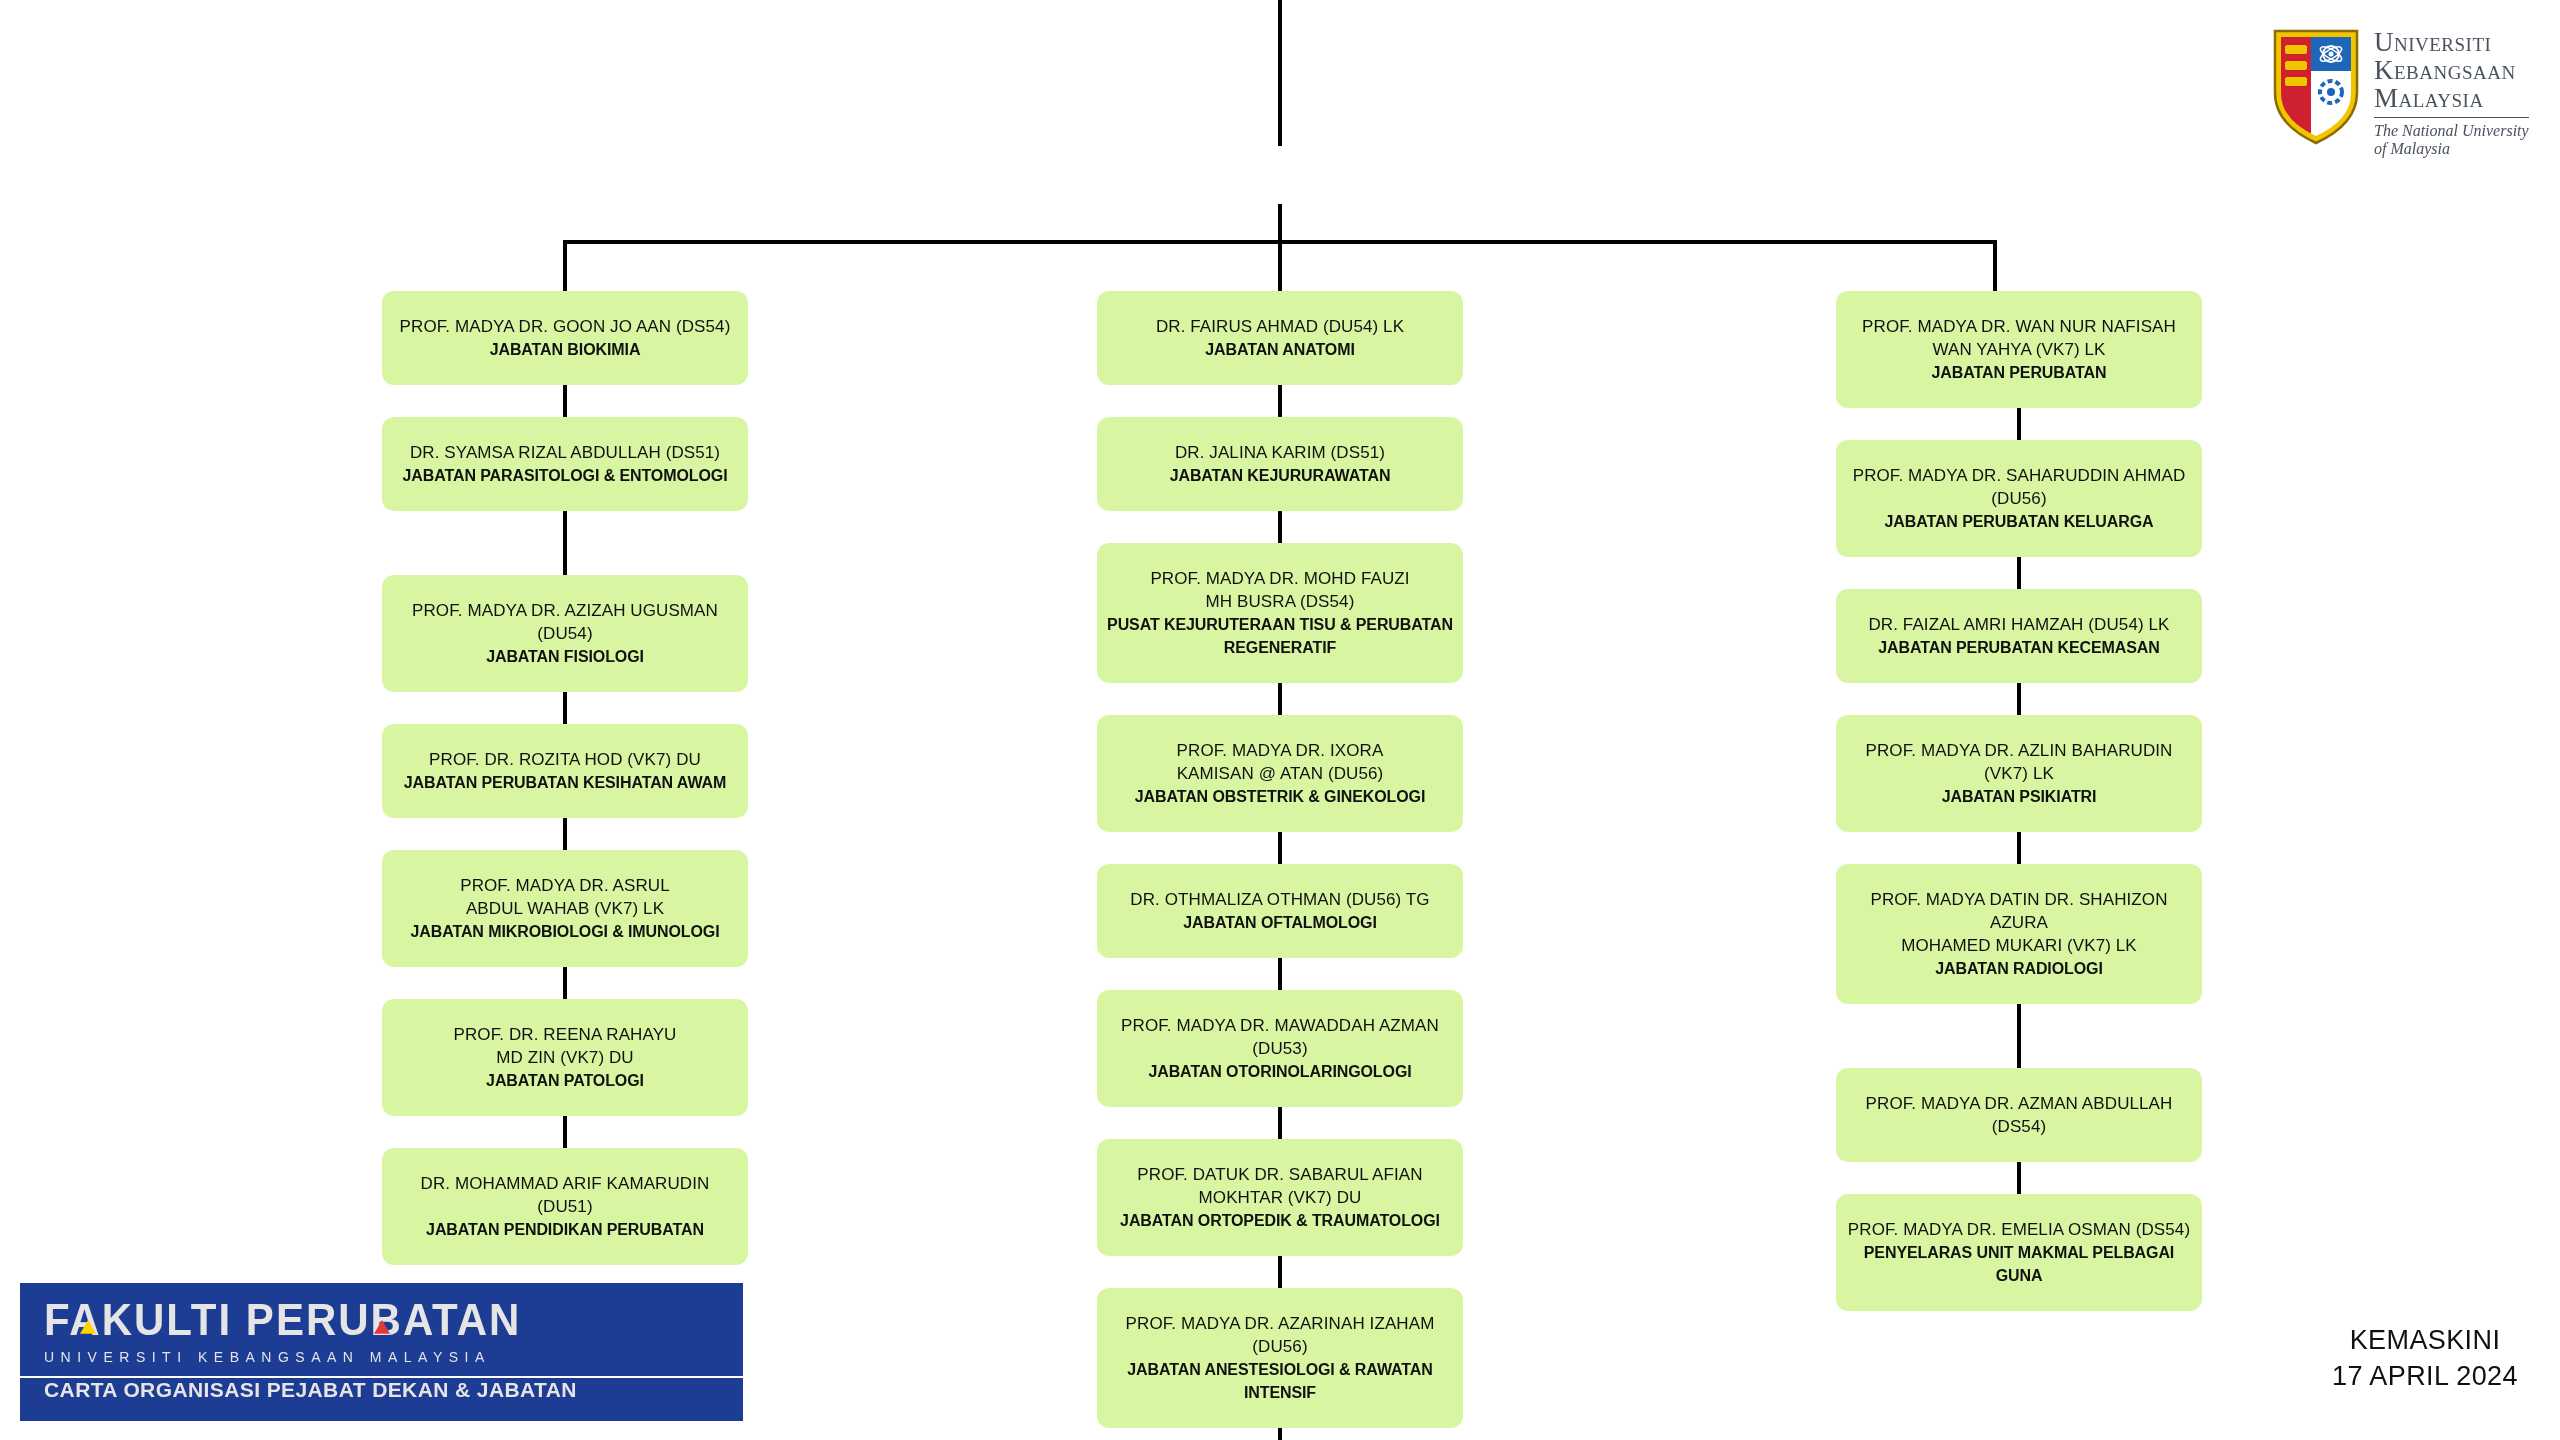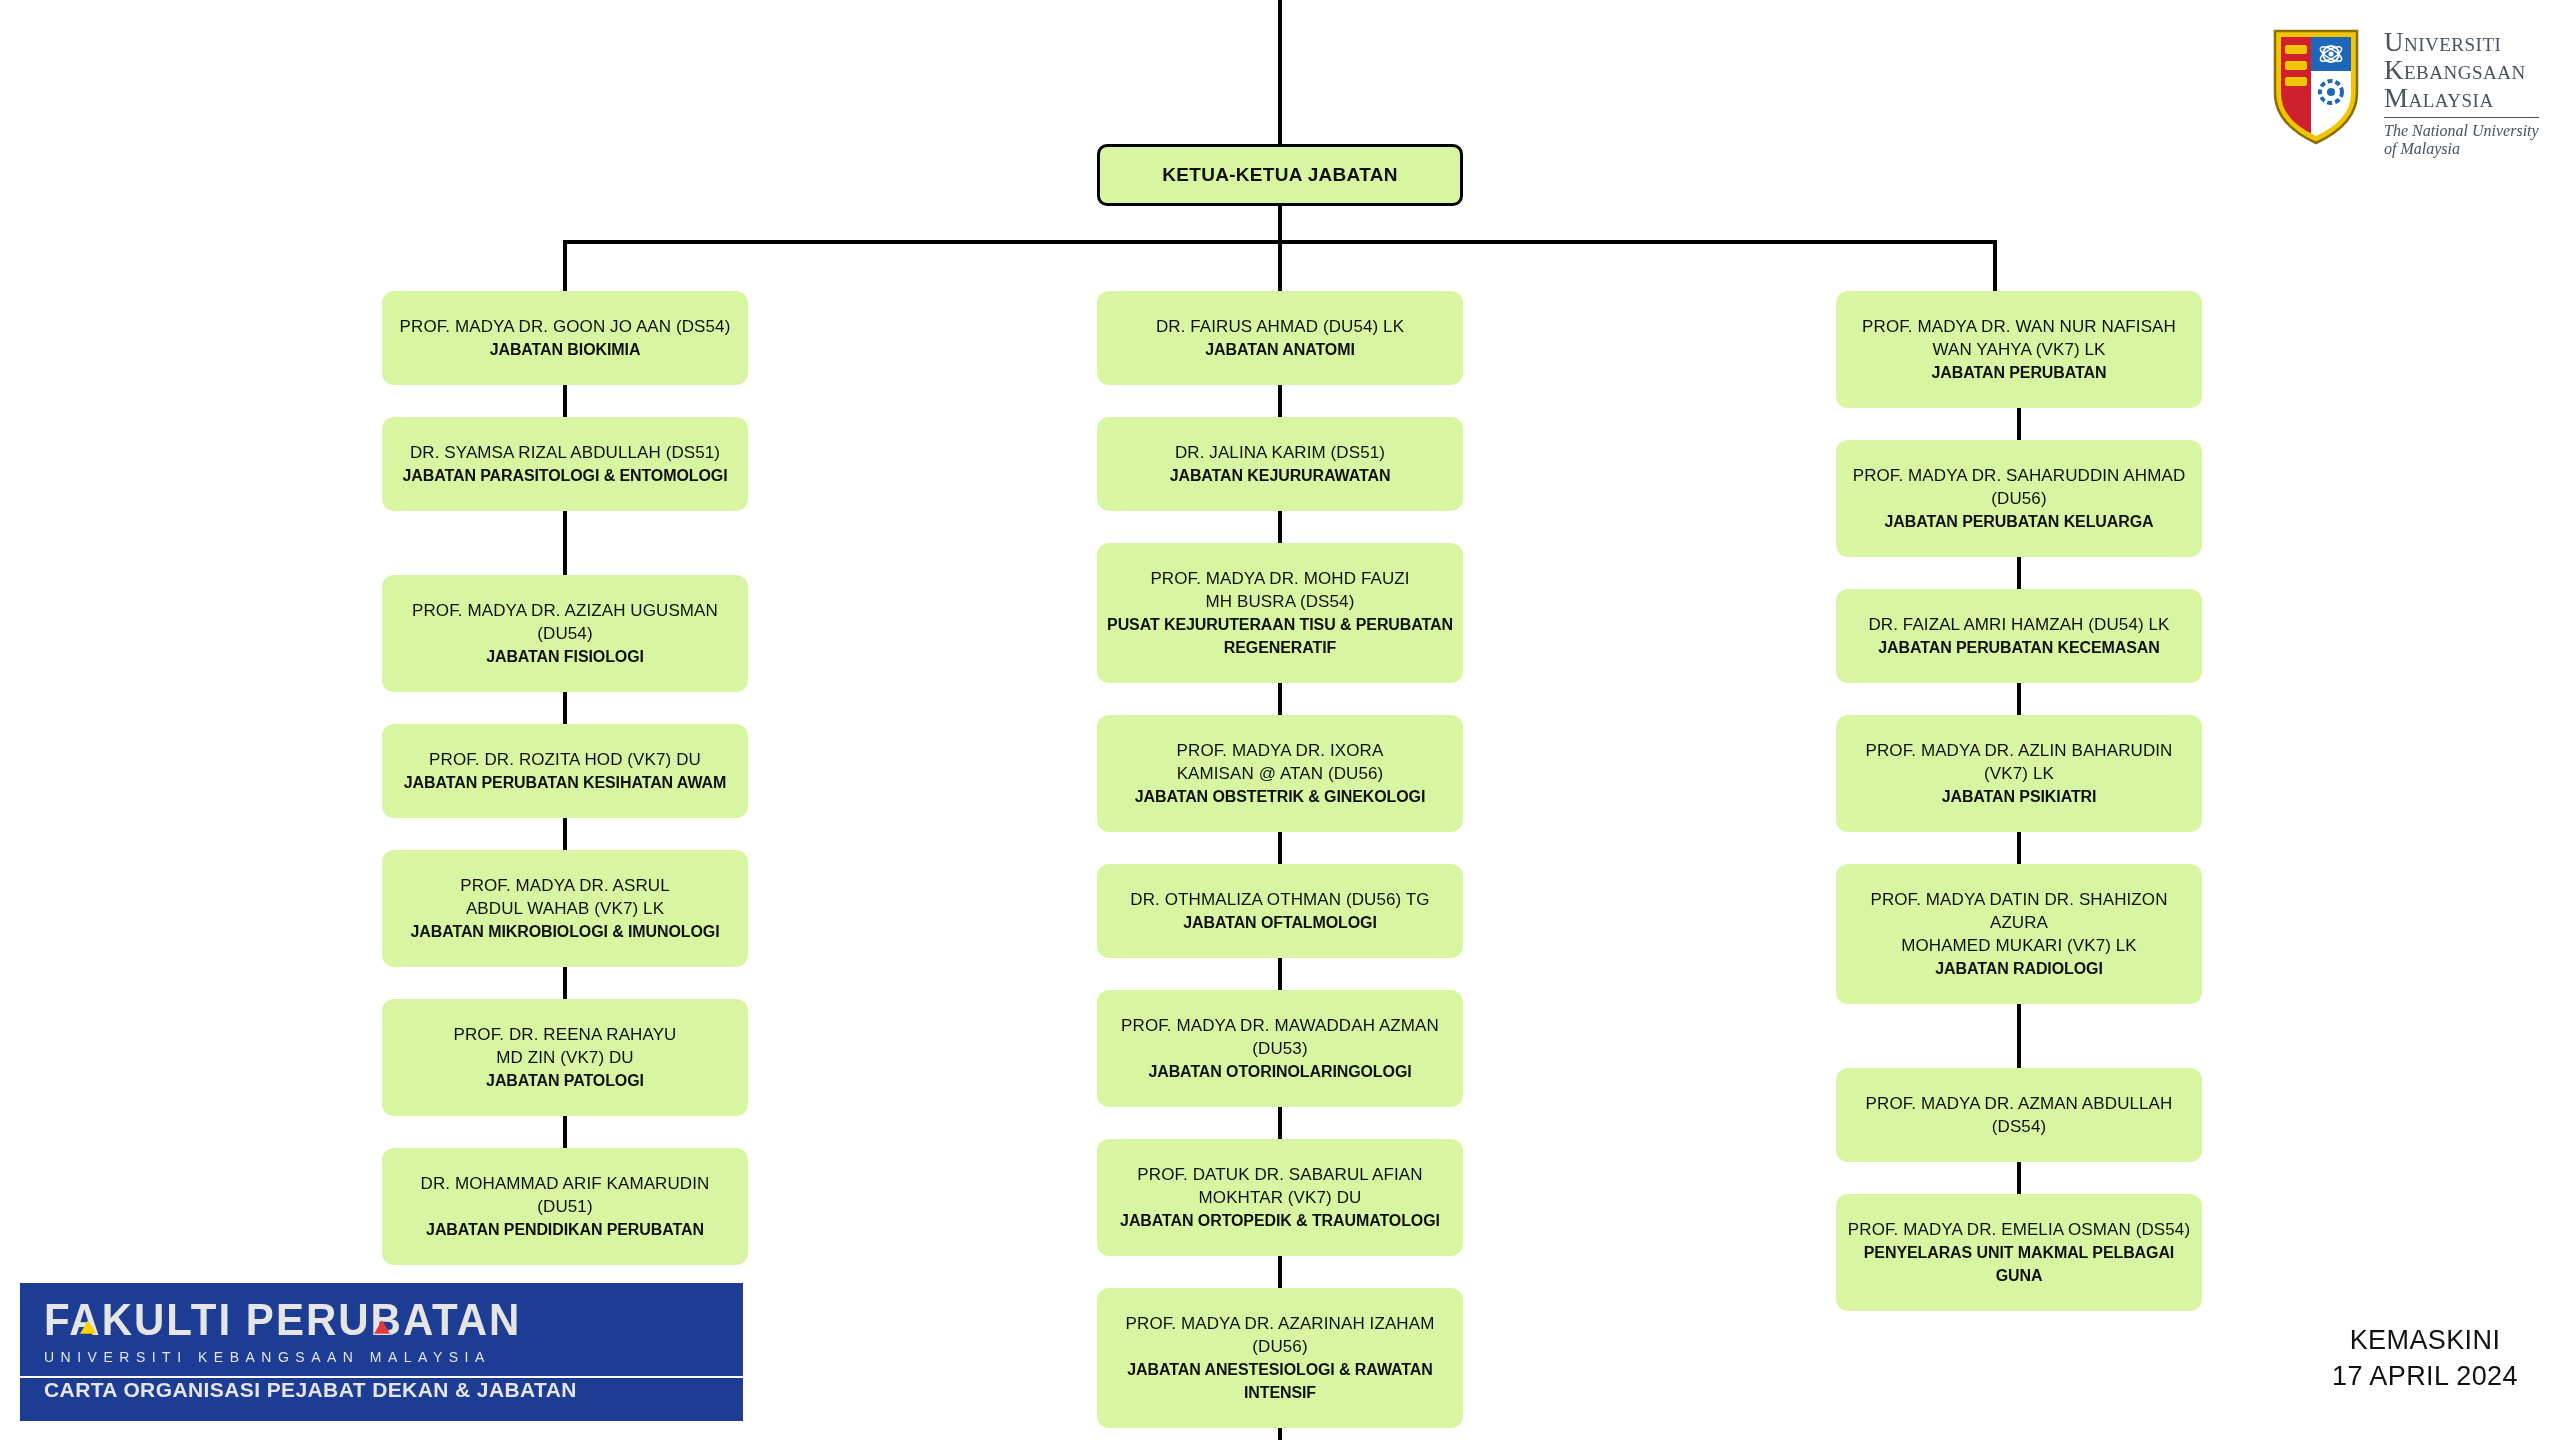--- a/index.html
+++ b/index.html
@@ -25,21 +25,21 @@
   .odept{font-size:16px;line-height:23px;font-weight:700;white-space:pre-line;letter-spacing:-0.1px;}
   .vconn{width:4px;height:32px;background:var(--line-color,#000);}
   .root-box{
     position:absolute;left:1097px;top:144px;width:366px;height:62px;
     box-sizing:border-box;display:flex;align-items:center;justify-content:center;
     background:var(--box-fill,#d8f6a2);
     border:3px solid #000;border-radius:10px;
     font-size:19px;font-weight:700;letter-spacing:0.3px;
   }
   
-  .ukm-logo{position:absolute;left:2272px;top:28px;display:flex;gap:24px;align-items:flex-start;}
+  .ukm-logo{position:absolute;left:2272px;top:28px;display:flex;gap:14px;align-items:flex-start;}
   .ukm-text{font-family:"Liberation Serif",serif;color:var(--ukm-text,#49525e);}
   .ukm-name{font-variant:small-caps;font-size:27px;line-height:28px;white-space:pre-line;letter-spacing:0.5px;}
   .ukm-tagline{font-style:italic;font-size:16px;line-height:18px;white-space:pre-line;margin-top:5px;border-top:1.5px solid var(--ukm-text,#49525e);padding-top:4px;}
   
   .banner{
     position:absolute;left:20px;top:1283px;width:723px;height:138px;
     box-sizing:border-box;background:var(--banner-blue,#1d3c94);color:#e5e5e5;
     padding:14px 24px 0 24px;
   }
   .fp-wordmark{position:relative;font-size:42px;font-weight:700;letter-spacing:2px;line-height:44px;transform:scaleY(1.05);transform-origin:left top;}
@@ -57,23 +57,20 @@
 
 <div class="stage">
 
   <div class="line" style="left:1278px;top:0;width:4px;height:146px;"></div>
   <div class="line" style="left:1278px;top:204px;width:4px;height:38px;"></div>
   <div class="line" style="left:563px;top:240px;width:1434px;height:4px;"></div>
   <div class="line" style="left:563px;top:240px;width:4px;height:51px;"></div>
   <div class="line" style="left:1278px;top:240px;width:4px;height:51px;"></div>
   <div class="line" style="left:1993px;top:240px;width:4px;height:51px;"></div>
 
-  <div class="root-box">
-    <span>KETUA-KETUA JABATAN</span>
-  </div>
 
   <div class="column" style="left:382px;">
       <div class="obox">
         <div class="oname">PROF. MADYA DR. GOON JO AAN (DS54)</div>
         <div class="odept">JABATAN BIOKIMIA</div>
       </div>
       <div class="vconn"></div>
       <div class="obox">
         <div class="oname">DR. SYAMSA RIZAL ABDULLAH (DS51)</div>
         <div class="odept">JABATAN PARASITOLOGI &amp; ENTOMOLOGI</div>

